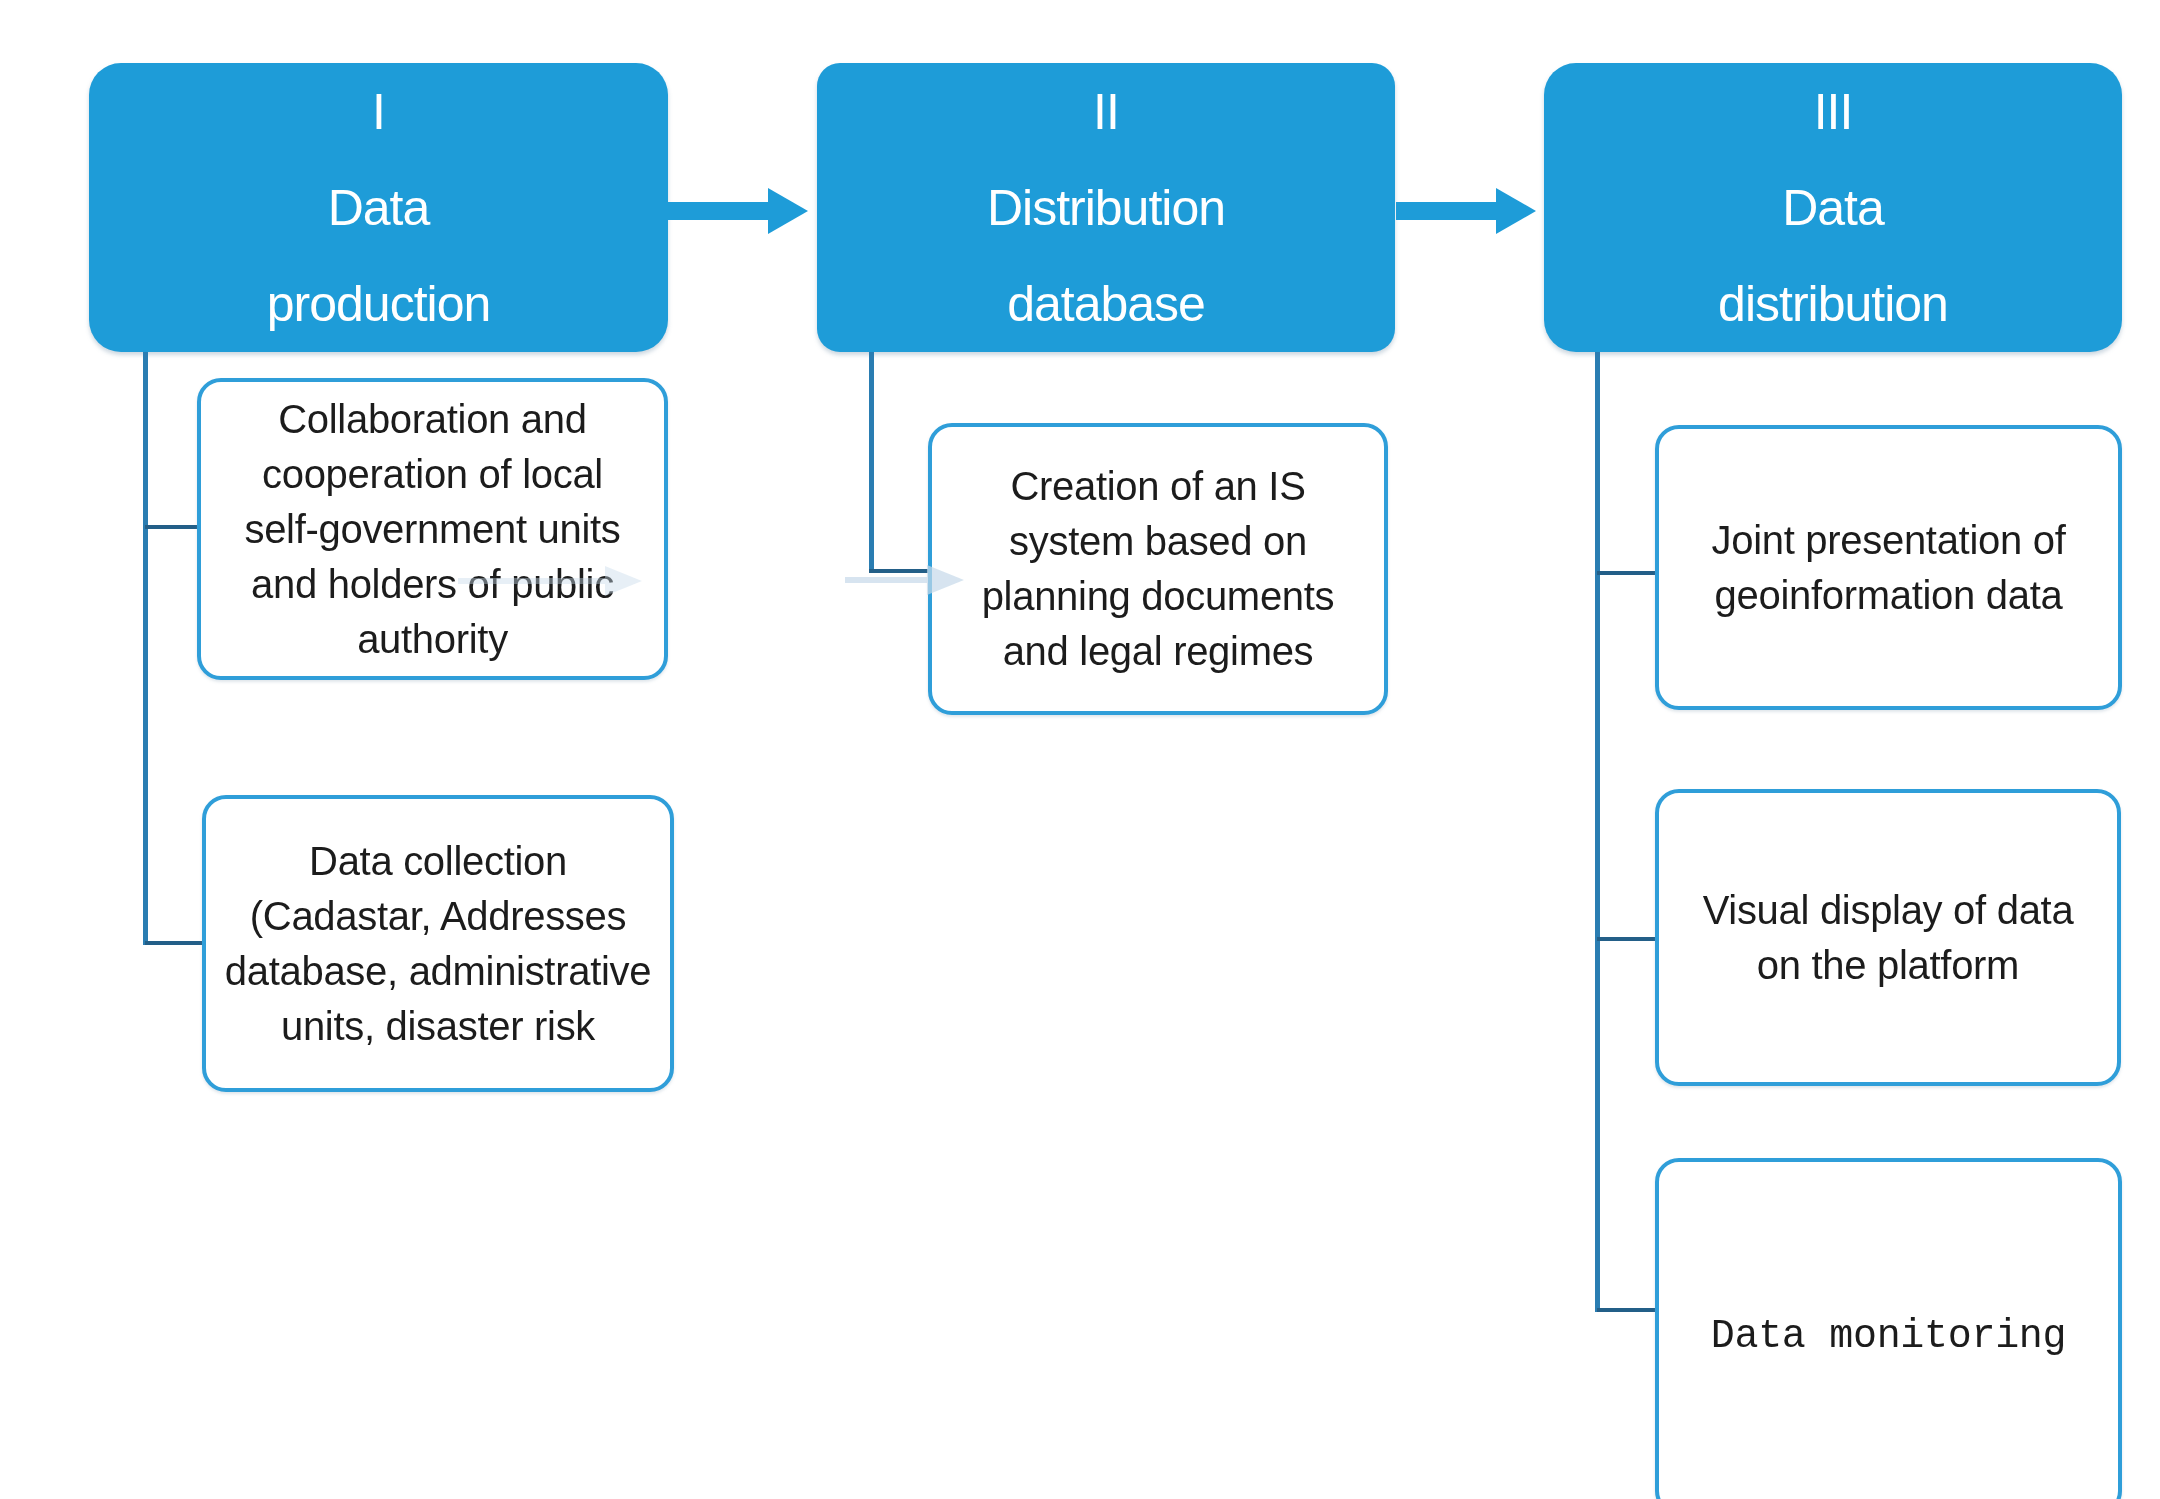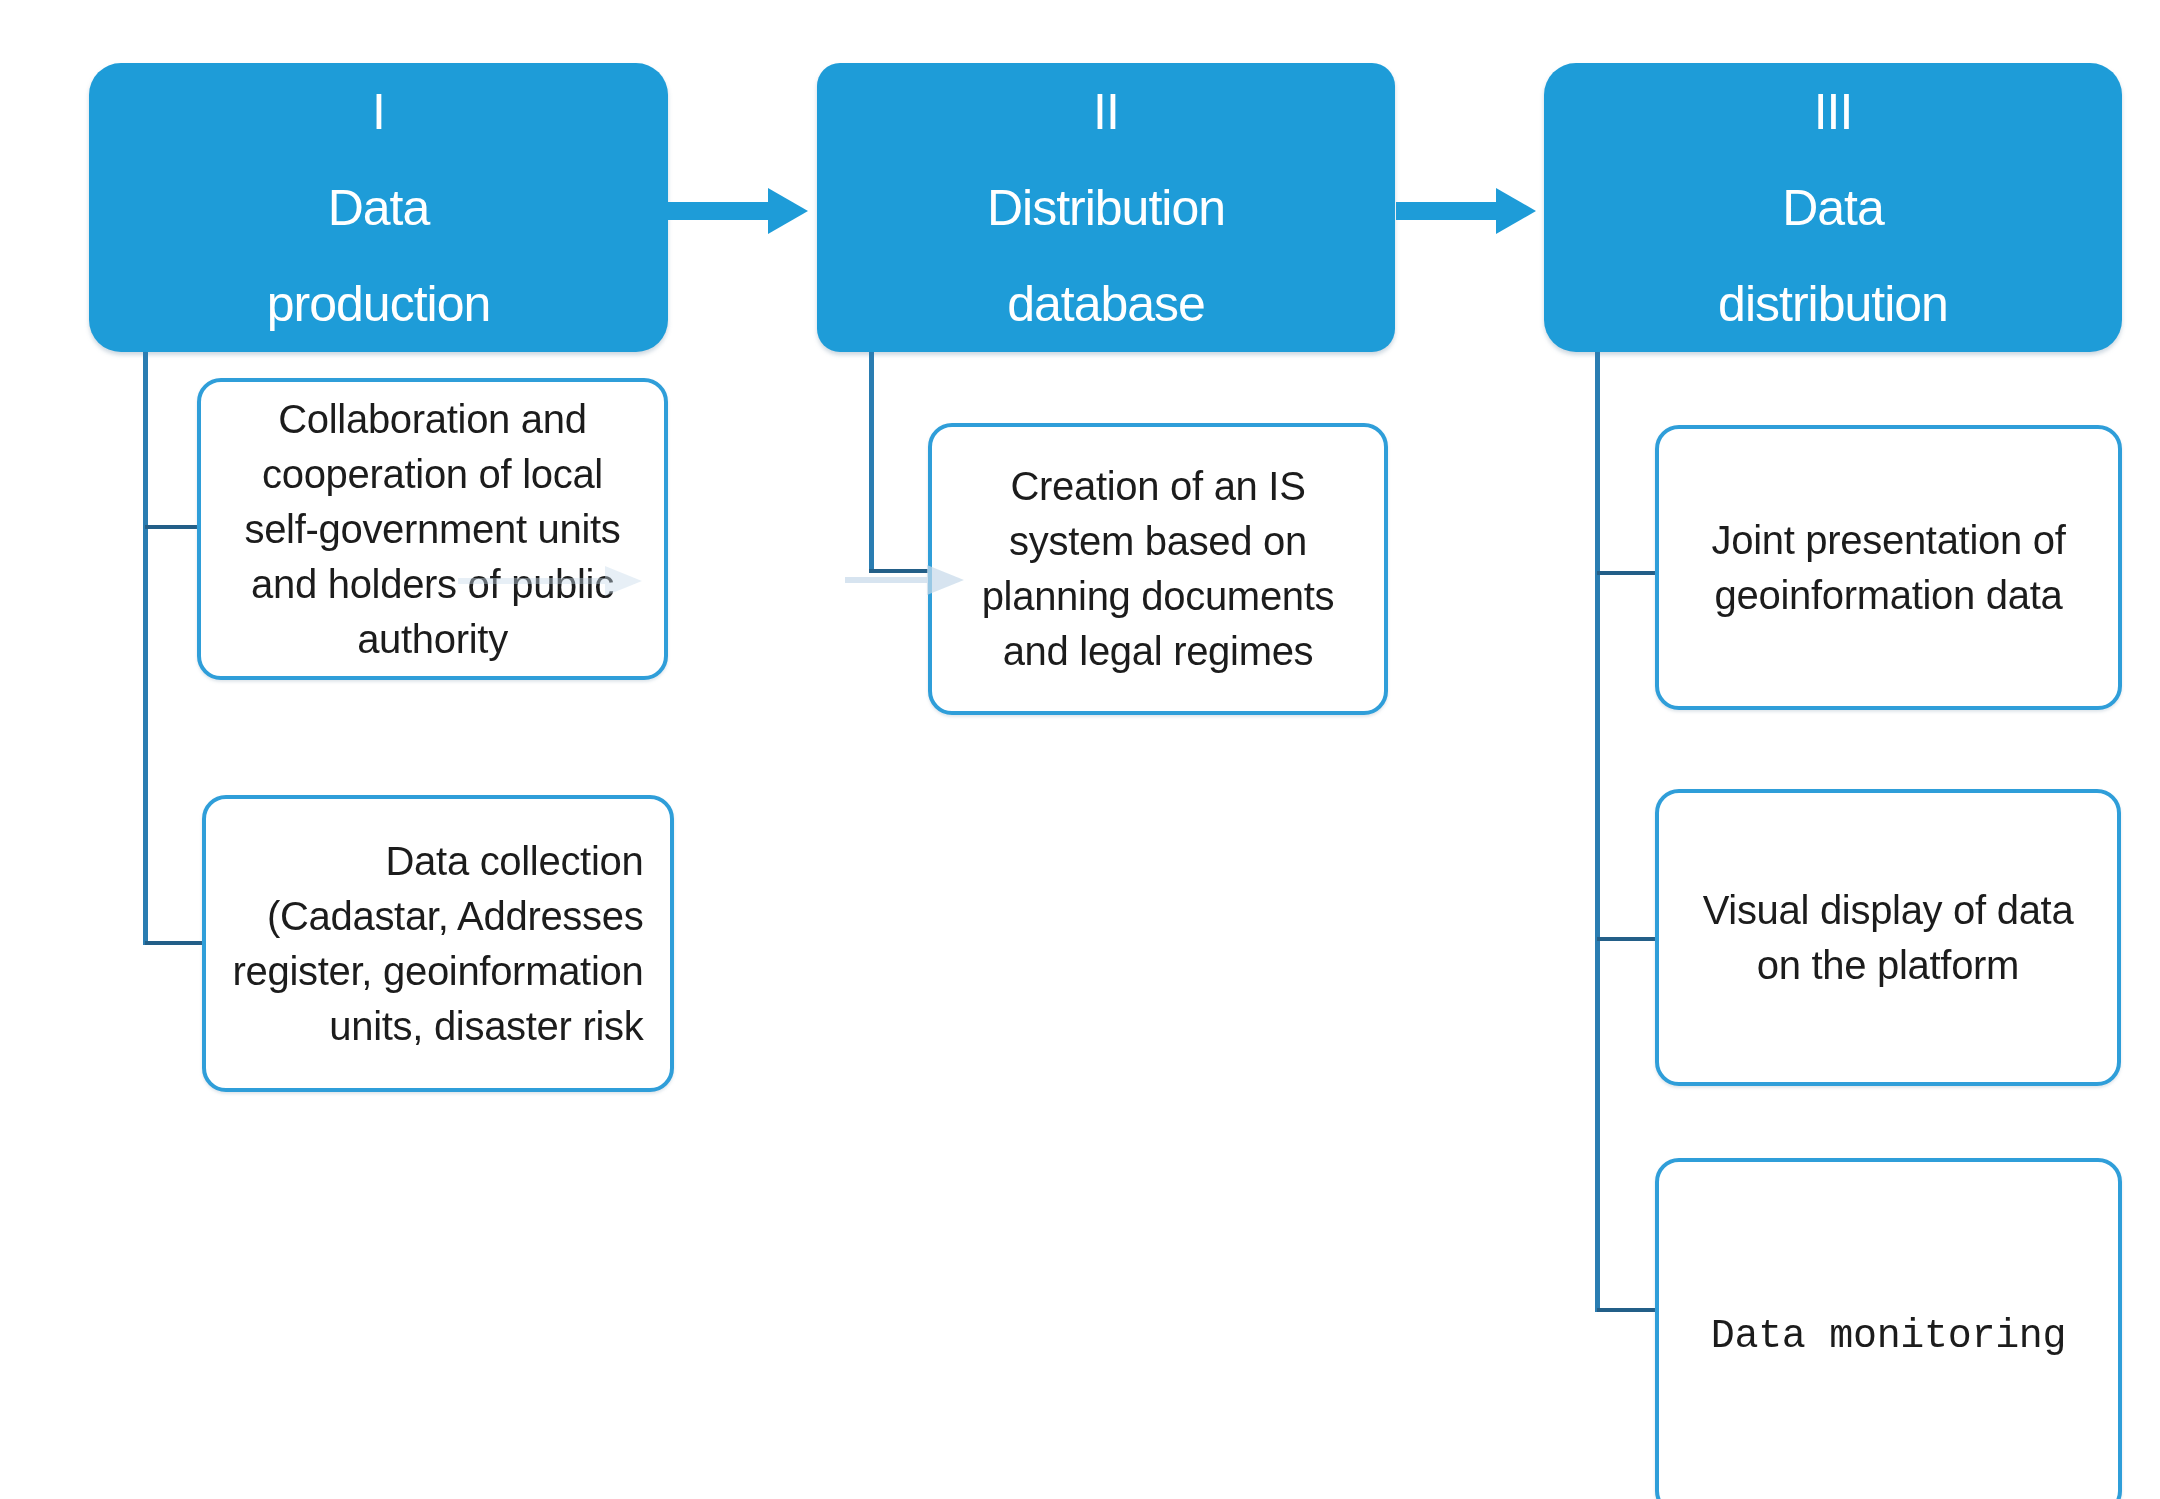--- a/index.html
+++ b/index.html
@@ -145,25 +145,25 @@
   <div class="child" style="left:197px;top:378px;width:471px;height:302px;">
     <div class="child-text">
       <div>Collaboration and</div>
       <div>cooperation of local</div>
       <div>self-government units</div>
       <div>and holders of public</div>
       <div>authority</div>
     </div>
   </div>
 
-  <div class="child" style="left:202px;top:795px;width:472px;height:297px;text-align:right;">
+  <div class="child" style="left:202px;top:795px;width:472px;height:297px;">
     <div class="child-text">
       <div>Data collection</div>
       <div>(Cadastar, Addresses</div>
-      <div>register, geoinformation</div>
+      <div>database, administrative</div>
       <div>units, disaster risk</div>
     </div>
   </div>
 
   <div class="child" style="left:928px;top:423px;width:460px;height:292px;">
     <div class="child-text">
       <div>Creation of an IS</div>
       <div>system based on</div>
       <div>planning documents</div>
       <div>and legal regimes</div>

